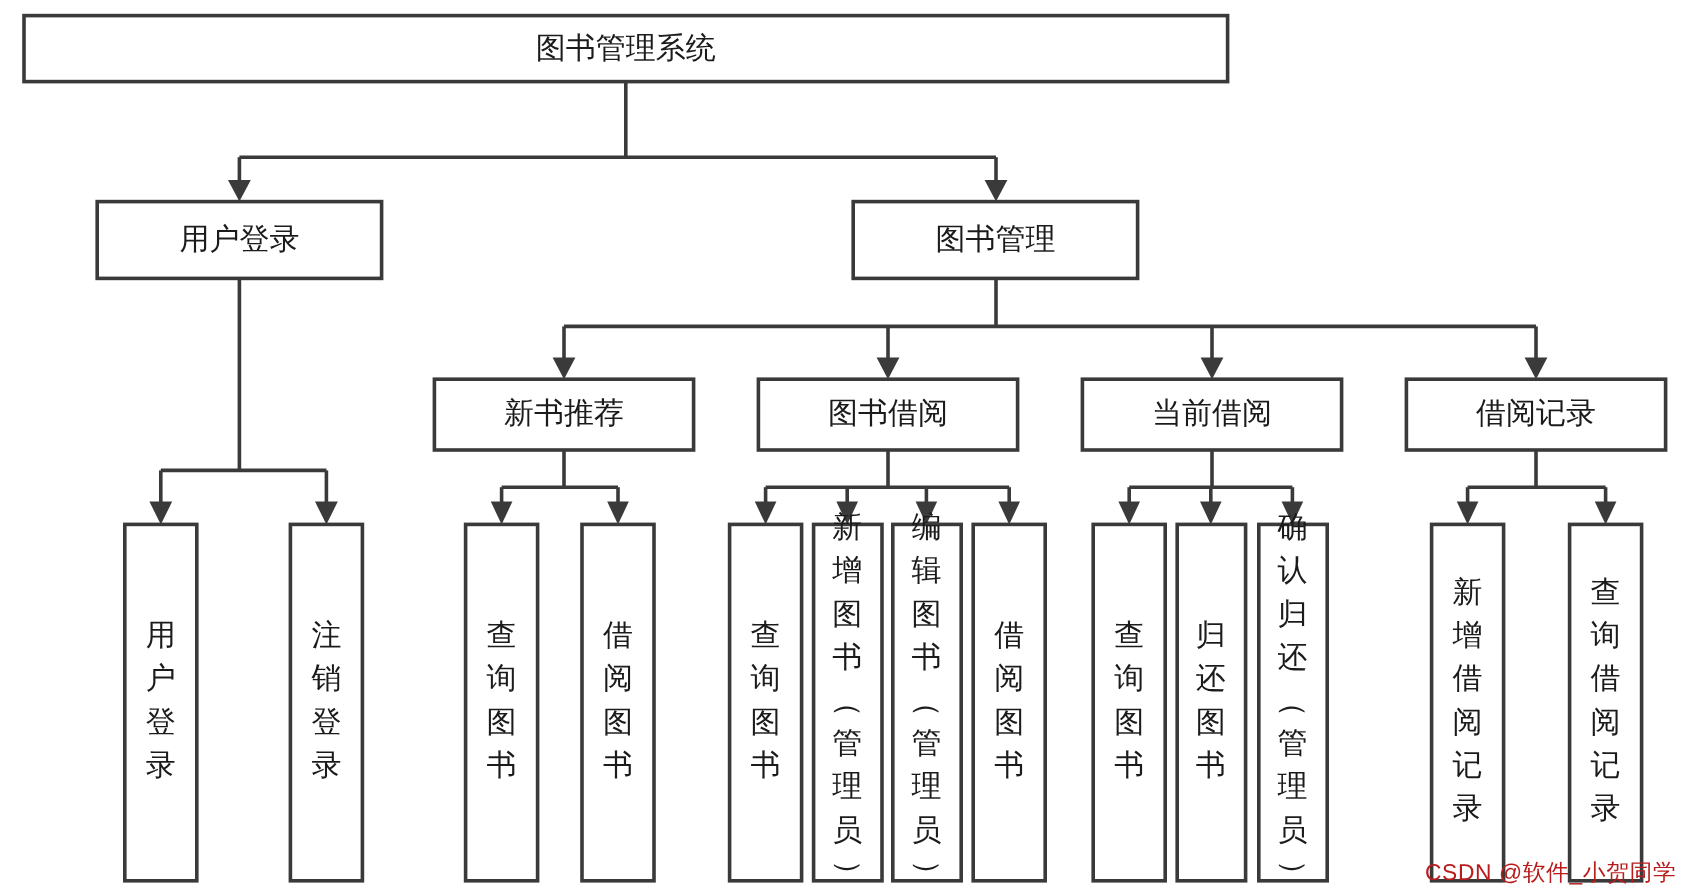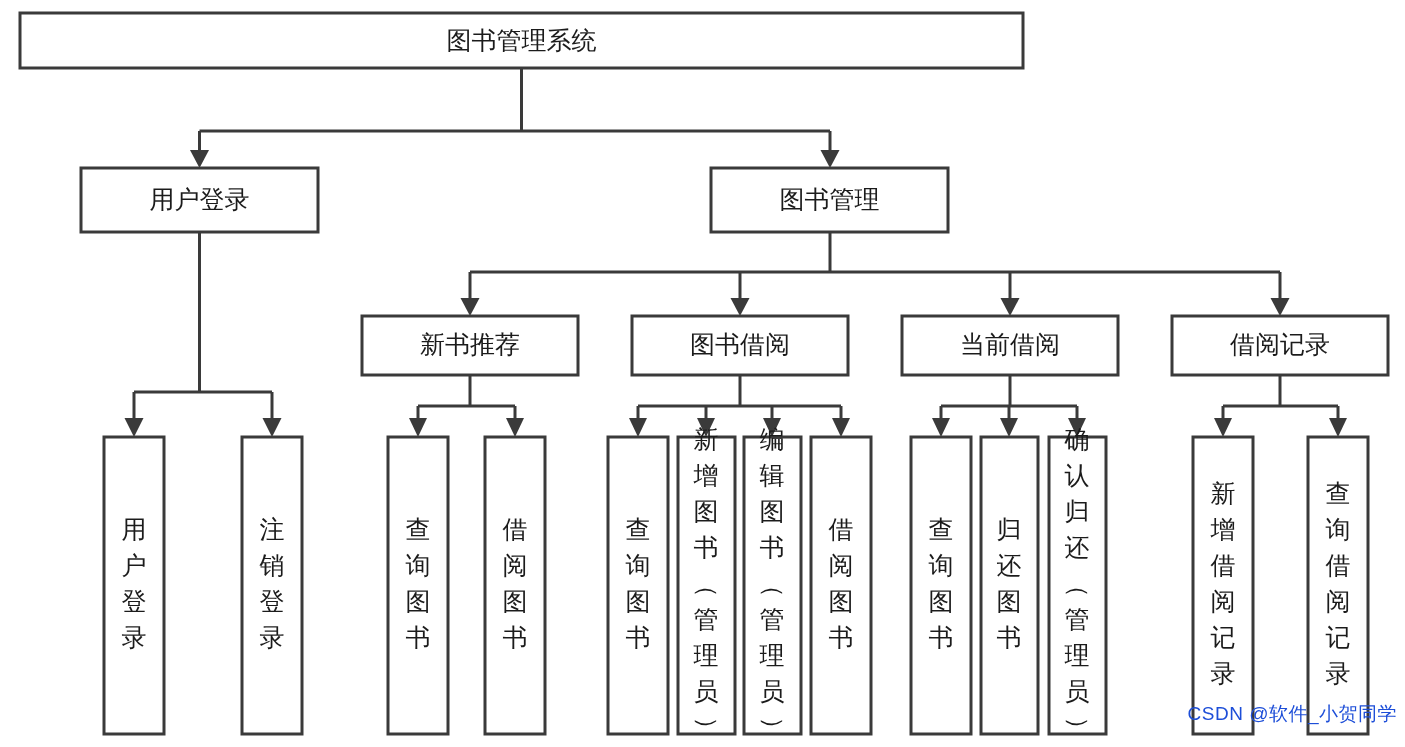--- a/index.html
+++ b/index.html
@@ -54,24 +54,24 @@
   .node-label-v {
     font-family: "Liberation Sans", "DejaVu Sans", sans-serif;
     font-size: 25px;
     fill: #1b1b1b;
     text-anchor: middle;
     dominant-baseline: middle;
   }
   .watermark-text {
     position: absolute;
     right: 8px;
-    bottom: 20px;
+    bottom: 7px;
     font-family: "Liberation Sans", "DejaVu Sans", sans-serif;
     font-size: 19px;
-    color: #1d4ed8;
+    color: #b91c1c;
     letter-spacing: 0.5px;
     user-select: none;
     pointer-events: none;
     white-space: nowrap;
   }
 </style>
 </head>
 <body>
 
 <div id="diagram-root">

